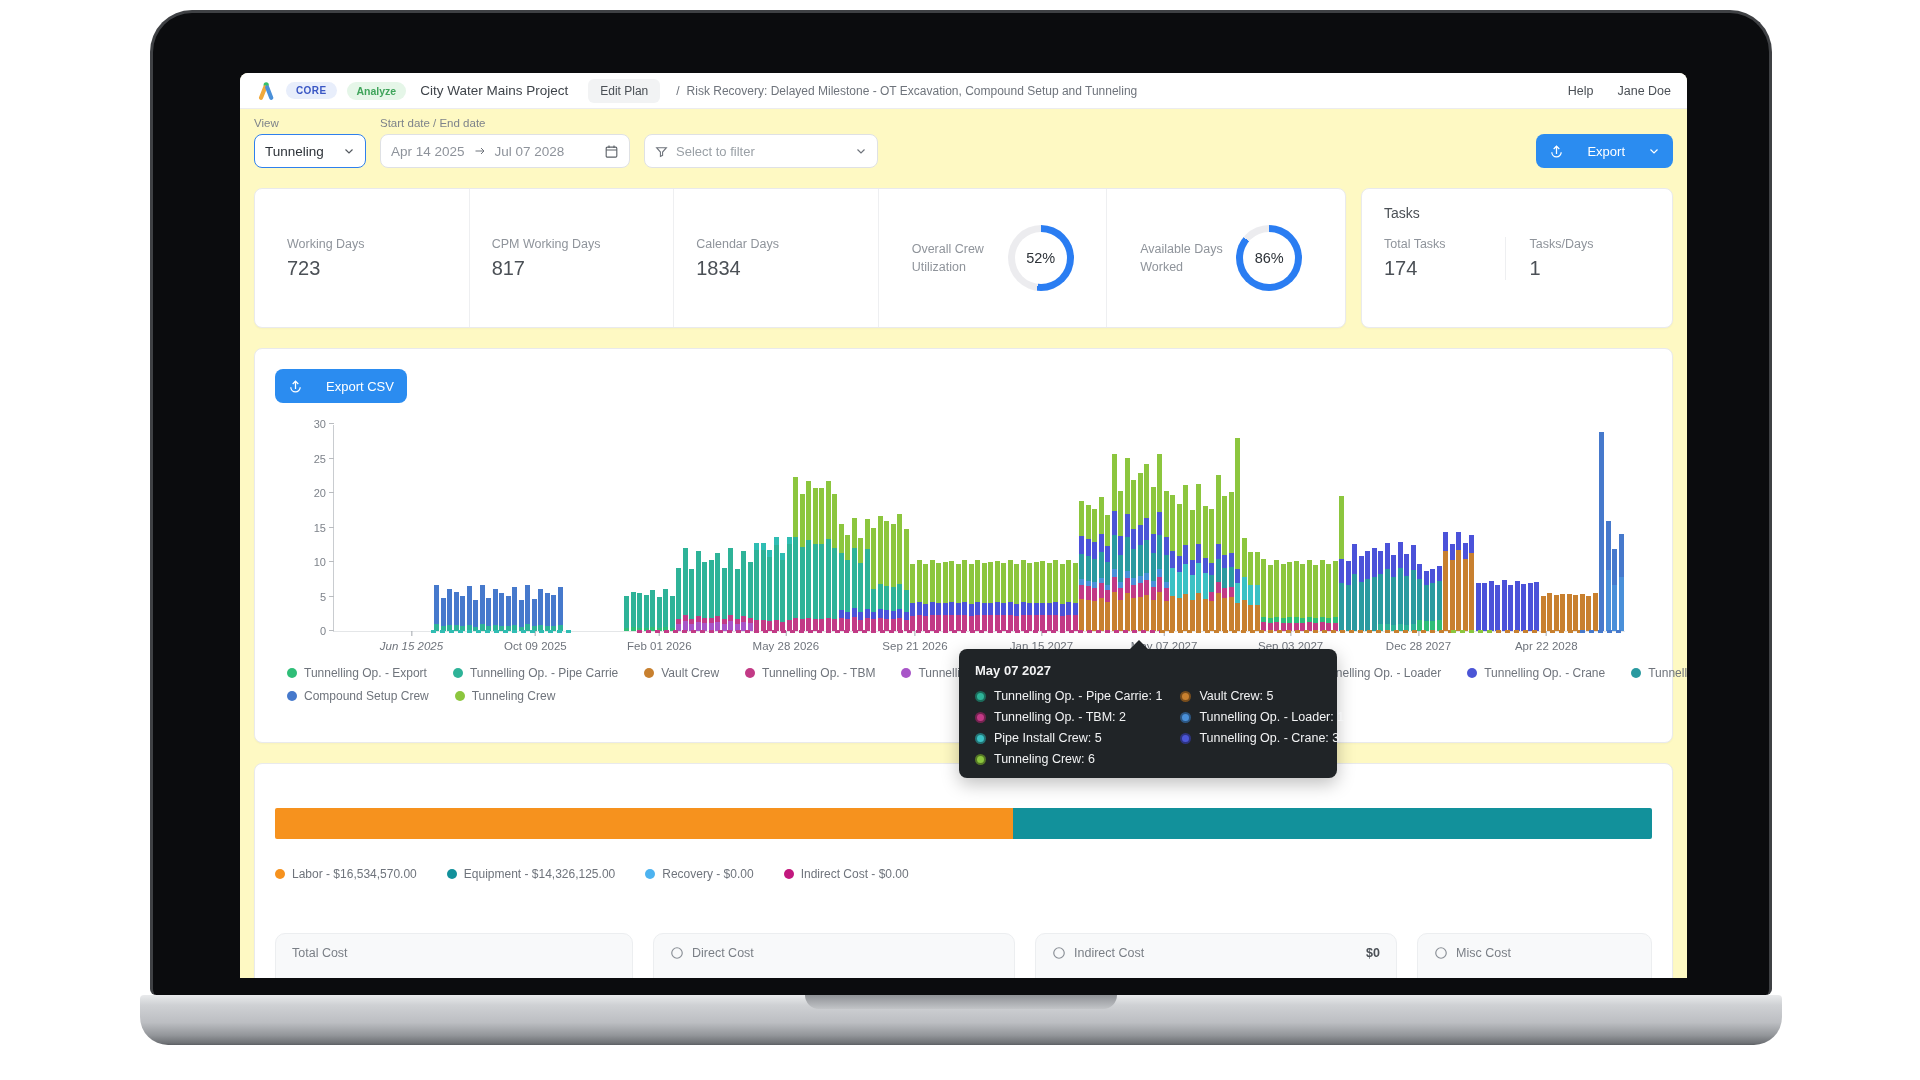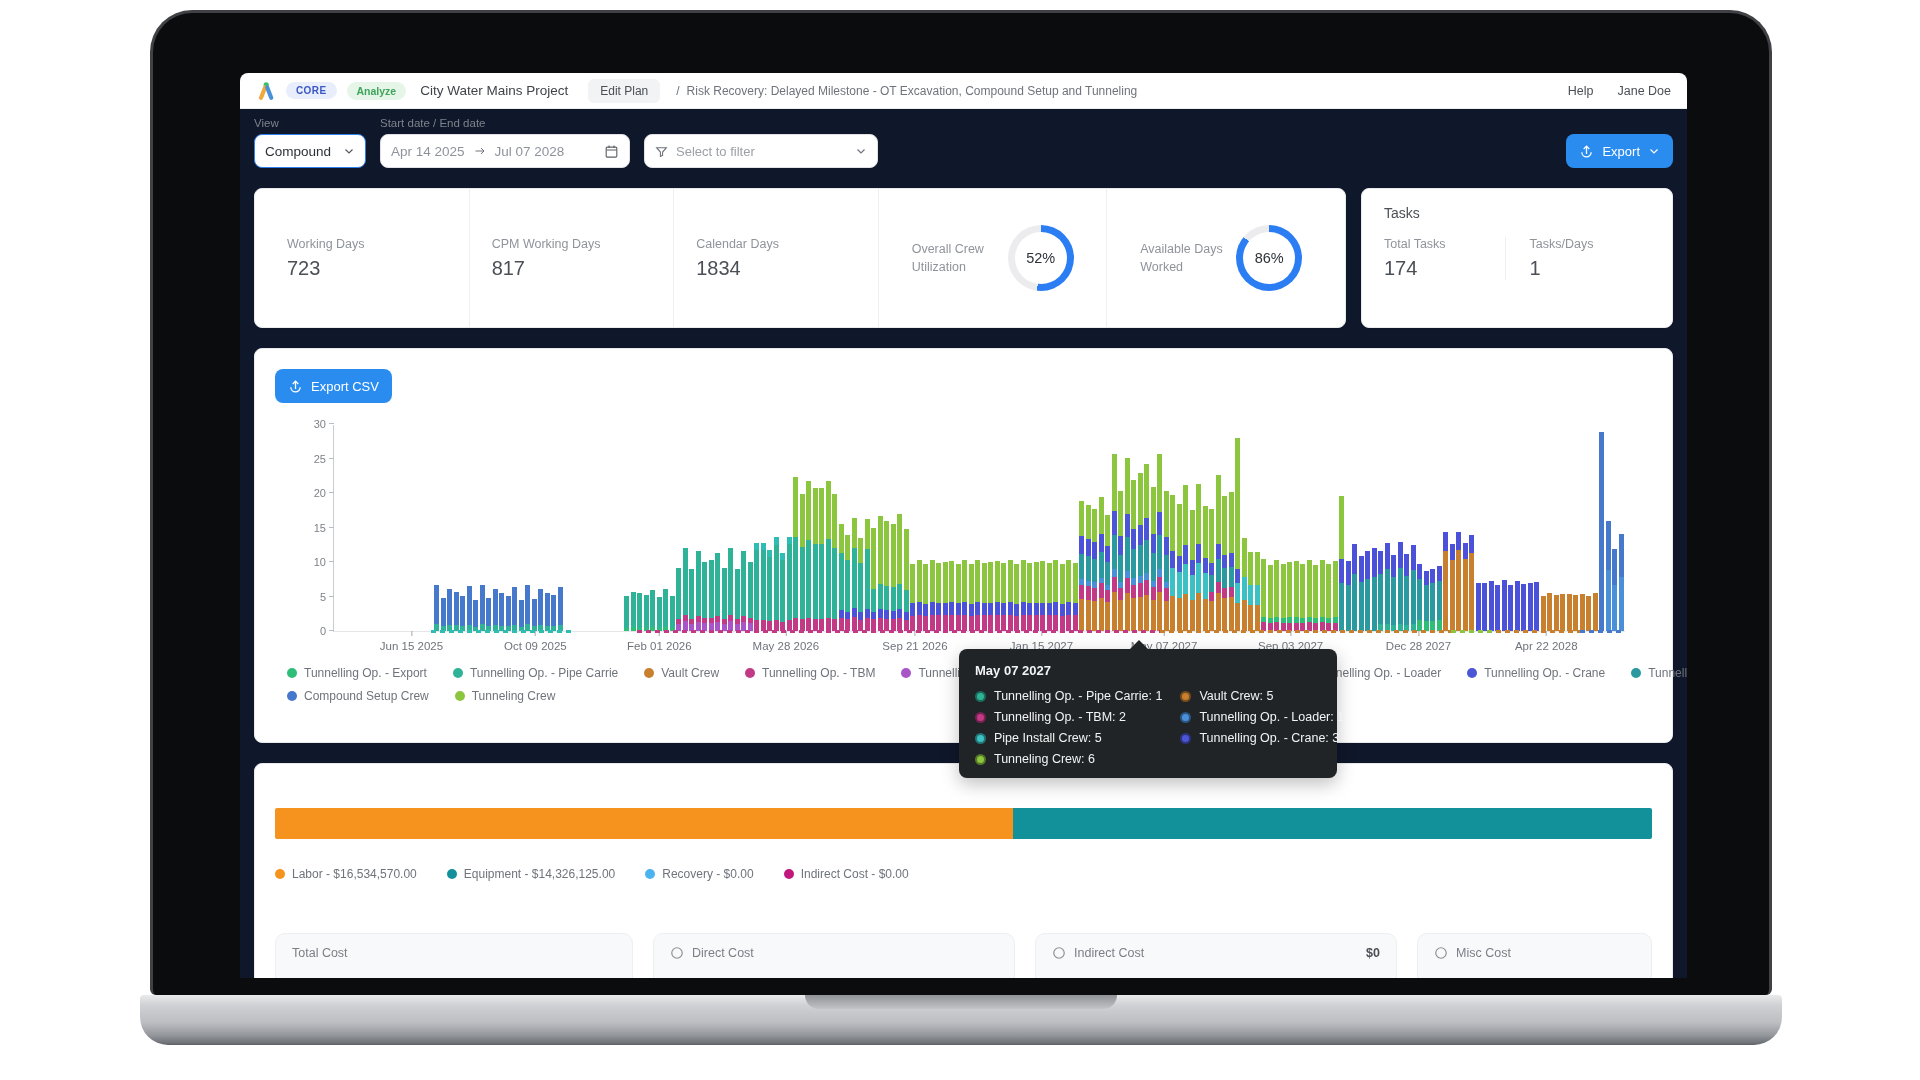--- a/index.html
+++ b/index.html
@@ -10,21 +10,21 @@
   .screen { position:absolute; left:0; top:0; width:1622px; height:985px;
             background:#0b0c0e; border:3px solid #3f4144; border-bottom:none;
             border-radius:42px 42px 6px 6px; }
   .base { position:absolute; left:-10px; top:985px; width:1642px; height:50px;
           background:linear-gradient(180deg,#e9eaec 0%,#cfd1d4 20%,#bcbec2 55%,#94979b 80%,#6f7276 96%,#5c5f63 100%);
           border-radius:4px 4px 28px 28px; }
   .base-notch { position:absolute; left:50%; top:0; transform:translateX(-50%); width:312px; height:14px;
                 background:linear-gradient(180deg,#8f9296,#c2c4c7); border-radius:0 0 16px 16px; }
 
   
-  .app { position:absolute; left:87px; top:60px; width:1447px; height:905px; background:#0f172a;
+  .app { position:absolute; left:87px; top:60px; width:1447px; height:905px; background:#fef9c3;
          border-radius:8px 8px 0 0; overflow:hidden; font-size:13px; color:#4b5056; }
 
   
   .topbar { height:36px; background:#fff; border-bottom:1px solid #ececee; display:flex; align-items:center; padding:0 16px; gap:10px; }
   .logo { width:20px; height:18px; flex:0 0 auto; }
   .badge-core { background:#e8eefb; color:#3a57c4; font-size:10px; font-weight:bold; letter-spacing:.4px; padding:3px 10px; border-radius:10px; }
   .badge-analyze { background:#e5f6e8; color:#3fa45b; font-size:10.5px; font-weight:bold; padding:3px 10px; border-radius:10px; }
   .proj-title { font-size:13.5px; color:#3f444a; margin-left:4px; }
   .edit-plan { background:#f2f3f4; border:none; border-radius:6px; padding:5px 12px; font-size:12px; color:#4a4f55; font-family:inherit; cursor:pointer; margin-left:10px; }
   .crumb { color:#6f747c; font-size:12px; display:flex; gap:7px; margin-left:6px; }
@@ -33,21 +33,21 @@
   
   .filterbar { padding:8px 14px 16px; display:flex; align-items:flex-end; gap:14px; }
   .fcol { display:flex; flex-direction:column; gap:5px; }
   .flabel { font-size:11.5px; color:#7e838b; }
   .control { height:34px; background:#fff; border:1px solid #dfe1e4; border-radius:8px; display:flex; align-items:center; padding:0 10px; gap:8px; font-size:13px; }
   .view-select { width:112px; border:1.5px solid #2f80ed; justify-content:space-between; color:#2d3238; font-size:13.5px; cursor:pointer; }
   .date-field { width:250px; color:#8e939b; font-size:13.5px; }
   .date-field .cal { margin-left:auto; }
   .filter-select { width:234px; color:#9aa0a6; cursor:pointer; }
   .filter-select .chev { margin-left:auto; }
-  .btn-blue { background:#2b8cf0; color:#fff; border:none; border-radius:8px; height:34px; padding:0 13px; display:flex; align-items:center; gap:8px; font-size:13px; font-family:inherit; cursor:pointer; }
+  .btn-blue { background:#2b8cf0; color:#fff; border:none; border-radius:8px; height:34px; padding:0 13px; display:flex; align-items:center; gap:23px; font-size:13px; font-family:inherit; cursor:pointer; }
   .export-main { margin-left:auto; }
 
   
   .content { padding:4px 14px 0; }
   .row-stats { display:flex; gap:15px; margin-bottom:20px; }
   .card { background:#fff; border:1px solid #e9eaec; border-radius:8px; box-shadow:0 1px 2px rgba(20,30,40,.03); }
   .stats-card { flex:0 0 1092px; height:140px; display:flex; padding:0 10px; }
   .stat-col { flex:1; display:flex; flex-direction:column; justify-content:center; padding:0 22px; border-right:1px solid #eeeff1; }
   .stat-col:last-child, .stat-col.no-border { border-right:none; }
   .stat-label { font-size:12.5px; color:#8f949b; margin-bottom:6px; }
@@ -131,21 +131,21 @@
         <span class="topbar-right">
           <span style="cursor:pointer;">Help</span>
           <span style="cursor:pointer;">Jane Doe</span>
         </span>
       </div>
 
       <div class="filterbar">
         <div class="fcol">
           <span class="flabel">View</span>
           <div class="control view-select">
-            <span>Compound</span>
+            <span>Tunneling</span>
             <svg class="icn" width="12" height="12" viewBox="0 0 24 24" fill="none" stroke="#555a60" stroke-width="2.4">
                 <polyline points="5 9 12 16 19 9"></polyline>
               </svg>
           </div>
         </div>
         <div class="fcol">
           <span class="flabel">Start date  /  End date</span>
           <div class="control date-field">
             <span>Apr 14 2025</span>
             <svg class="icn" width="14" height="12" viewBox="0 0 24 24" fill="none" stroke="#6f747c" stroke-width="2">
@@ -1114,21 +1114,21 @@
                 <span class="ytick" style="bottom: 103.5px;">15</span>
                 <span class="ytickmark" style="bottom: 103.5px;"></span>
                 <span class="ytick" style="bottom: 138px;">20</span>
                 <span class="ytickmark" style="bottom: 138px;"></span>
                 <span class="ytick" style="bottom: 172.5px;">25</span>
                 <span class="ytickmark" style="bottom: 172.5px;"></span>
                 <span class="ytick" style="bottom: 207px;">30</span>
                 <span class="ytickmark" style="bottom: 207px;"></span>
               </div>
             <div id="xticks">
-                <div class="xtick" style="left: 6%;">
+                <div class="xtick" style="left: 6%; font-style: italic;">
                   <div class="xtickmark"></div>
                   <div class="xticklabel">Jun 15 2025</div>
                 </div>
                 <div class="xtick" style="left: 15.6%;">
                   <div class="xtickmark"></div>
                   <div class="xticklabel">Oct 09 2025</div>
                 </div>
                 <div class="xtick" style="left: 25.2%;">
                   <div class="xtickmark"></div>
                   <div class="xticklabel">Feb 01 2026</div>

